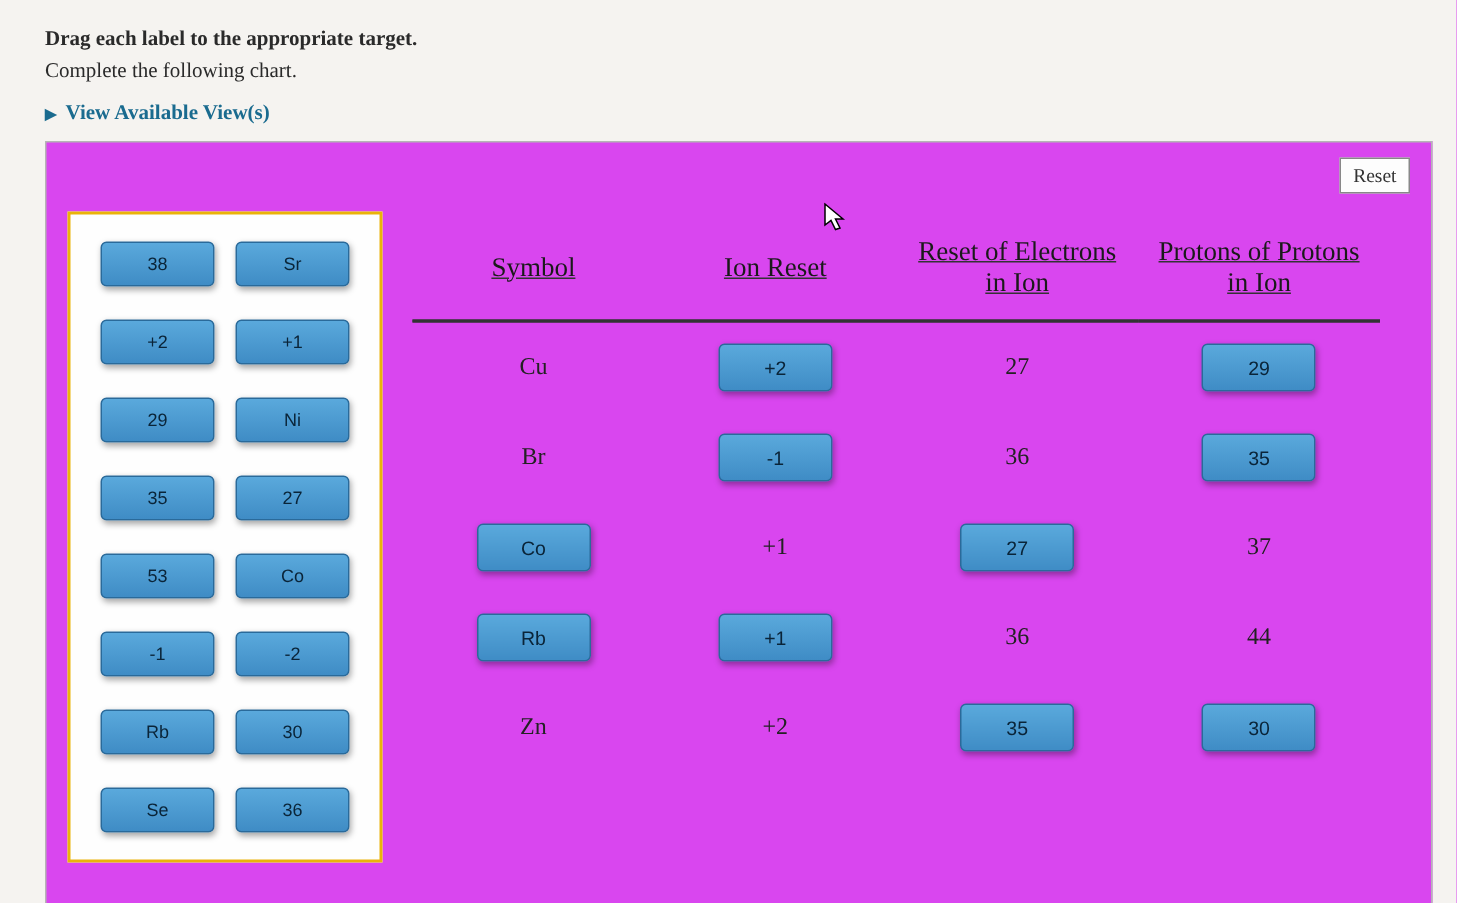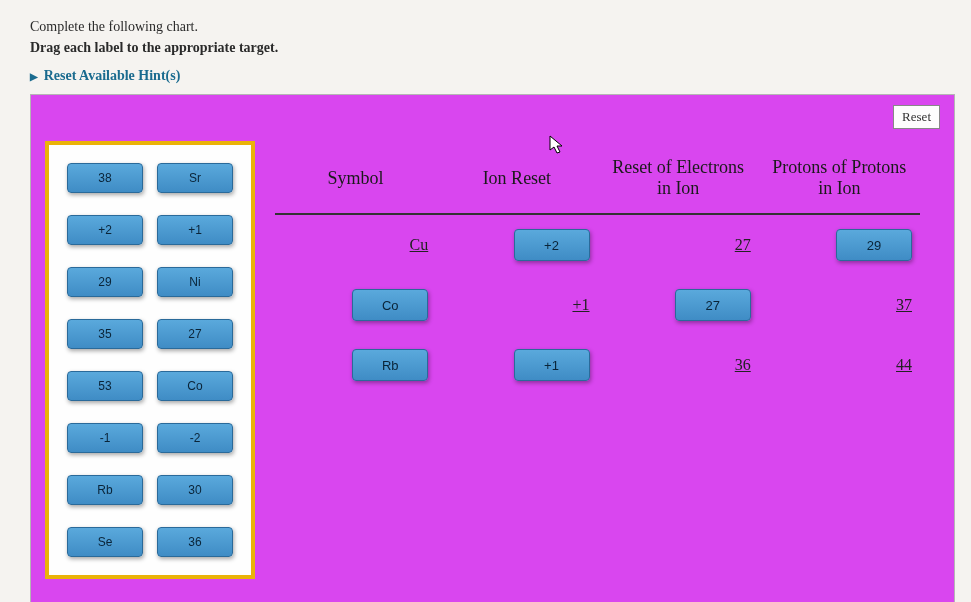--- a/index.html
+++ b/index.html
@@ -58,21 +58,21 @@
       cursor: pointer;
       font-family: Georgia, serif;
     }
     .content-row {
       display: flex;
       gap: 0;
       align-items: flex-start;
     }
     .label-bank {
       width: 210px;
-      border: 4px solid #eab308;
+      border: 2px solid #eab308;
       padding: 18px 14px 18px 14px;
       display: grid;
       grid-template-columns: repeat(2, 76px);
       grid-auto-rows: 30px;
       gap: 22px 14px;
       justify-content: center;
       background: #fefefe;
     }
     .drag-label {
       background: linear-gradient(to bottom, #5aa9dc, #3f8cc5);
@@ -100,30 +100,30 @@
     .chart-table th {
       font-family: Georgia, serif;
       font-weight: normal;
       font-size: 18px;
       padding: 16px 8px 14px 8px;
       color: #1a1a1a;
       width: 25%;
     }
     .header-divider {
       border-bottom: 2px solid #333;
+      text-decoration: underline;
     }
     .chart-table td {
-      text-align: right;
+      text-align: center;
       padding: 14px 8px;
       font-family: Georgia, serif;
       font-size: 16px;
       color: #222;
       height: 60px;
       vertical-align: middle;
-      text-decoration: underline;
     }
     .placed {
       background: linear-gradient(to bottom, #5aa9dc, #3f8cc5);
       border: 1px solid #2a6a9a;
       border-radius: 4px;
       box-shadow: 1px 2px 4px rgba(0,0,0,.35);
       color: #0a2438;
       font-size: 13px;
       display: inline-flex;
       align-items: center;
@@ -137,27 +137,27 @@
       position: absolute;
       pointer-events: none;
       font-size: 18px;
       color: #000;
     }
   </style>
 </head>
 <body>
 
 <div class="instructions">
+  <div class="instruction-line instruction-bold">Drag each label to the appropriate target.</div>
   <div class="instruction-line">Complete the following chart.</div>
-  <div class="instruction-line instruction-bold">Drag each label to the appropriate target.</div>
 </div>
 
 <div class="hints-link">
   <span class="triangle">▶</span>
-  <span>Reset Available Hint(s)</span>
+  <span>View Available View(s)</span>
 </div>
 
 <div class="work-area">
   <div class="reset-row">
     <button class="reset-btn">Reset</button>
   </div>
 
   <div class="content-row">
     <div class="label-bank" id="label-bank">
 
@@ -190,30 +190,42 @@
           </tr>
         </thead>
         <tbody id="chart-body">
             <tr>
               <td>Cu</td>
               <td><span class="placed">+2</span></td>
               <td>27</td>
               <td><span class="placed">29</span></td>
             </tr>
             <tr>
+              <td>Br</td>
+              <td><span class="placed">-1</span></td>
+              <td>36</td>
+              <td><span class="placed">35</span></td>
+            </tr>
+            <tr>
               <td><span class="placed">Co</span></td>
               <td>+1</td>
               <td><span class="placed">27</span></td>
               <td>37</td>
             </tr>
             <tr>
               <td><span class="placed">Rb</span></td>
               <td><span class="placed">+1</span></td>
               <td>36</td>
               <td>44</td>
+            </tr>
+            <tr>
+              <td>Zn</td>
+              <td>+2</td>
+              <td><span class="placed">35</span></td>
+              <td><span class="placed">30</span></td>
             </tr>
           </tbody>
       </table>
     </div>
   </div>
 
   <span class="cursor" style="left:518px; top:40px;">
     <svg width="16" height="20" viewBox="0 0 16 20">
       <path d="M1 1 L1 15 L5 12 L8 18 L11 17 L8 11 L13 11 Z" fill="#fff" stroke="#000" stroke-width="1"></path>
     </svg>

